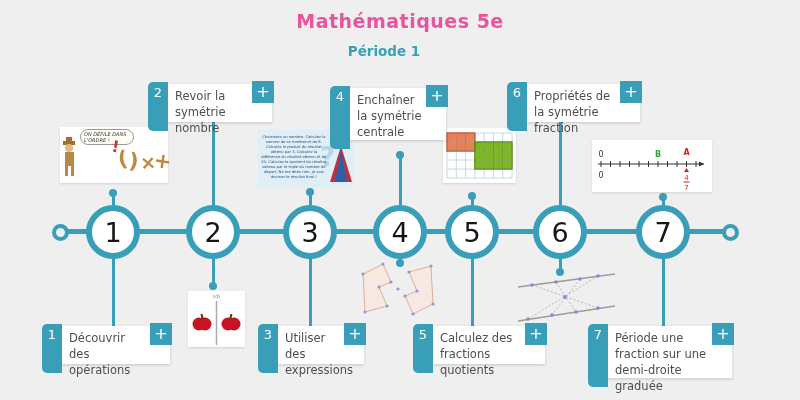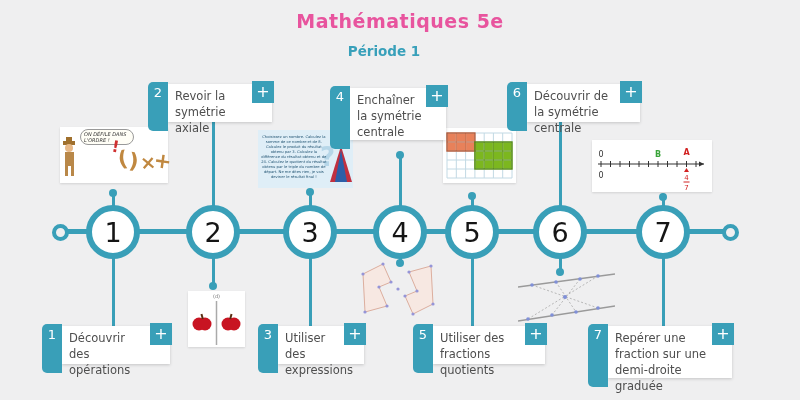--- a/index.html
+++ b/index.html
@@ -100,46 +100,46 @@
 <div class="abs node" id="node6">6</div>
 <div class="abs node" id="node7">7</div>
 
 <div class="abs card" id="card1">
   <span class="tab">1</span>
   <span class="txt">Découvrir des opérations</span>
   <span class="plus">+</span>
 </div>
 <div class="abs card" id="card2">
   <span class="tab">2</span>
-  <span class="txt">Revoir la symétrie axiale</span>
+  <span class="txt">Revoir la symétrie nombre</span>
   <span class="plus">+</span>
 </div>
 <div class="abs card" id="card3">
   <span class="tab">3</span>
   <span class="txt">Utiliser des expressions</span>
   <span class="plus">+</span>
 </div>
 <div class="abs card" id="card4">
   <span class="tab">4</span>
   <span class="txt">Enchaîner la symétrie centrale</span>
   <span class="plus">+</span>
 </div>
 <div class="abs card" id="card5">
   <span class="tab">5</span>
-  <span class="txt">Utiliser des fractions quotients</span>
+  <span class="txt">Calculez des fractions quotients</span>
   <span class="plus">+</span>
 </div>
 <div class="abs card" id="card6">
   <span class="tab">6</span>
-  <span class="txt">Découvrir de la symétrie centrale</span>
+  <span class="txt">Propriétés de la symétrie fraction</span>
   <span class="plus">+</span>
 </div>
 <div class="abs card" id="card7">
   <span class="tab">7</span>
-  <span class="txt">Repérer une fraction sur une demi-droite graduée</span>
+  <span class="txt">Période une fraction sur une demi-droite graduée</span>
   <span class="plus">+</span>
 </div>
 
 <div class="abs media white" id="img1">
   <svg width="108" height="56" style="position:absolute;left:0;top:0">
     <rect x="3" y="14" width="12" height="4" fill="#a0702d"></rect>
     <rect x="6" y="10" width="6" height="5" fill="#a0702d"></rect>
     <circle cx="9" cy="21" r="4" fill="#e8b988"></circle>
     <rect x="5" y="25" width="9" height="14" fill="#b98849"></rect>
     <rect x="5" y="39" width="3" height="10" fill="#b98849"></rect>

